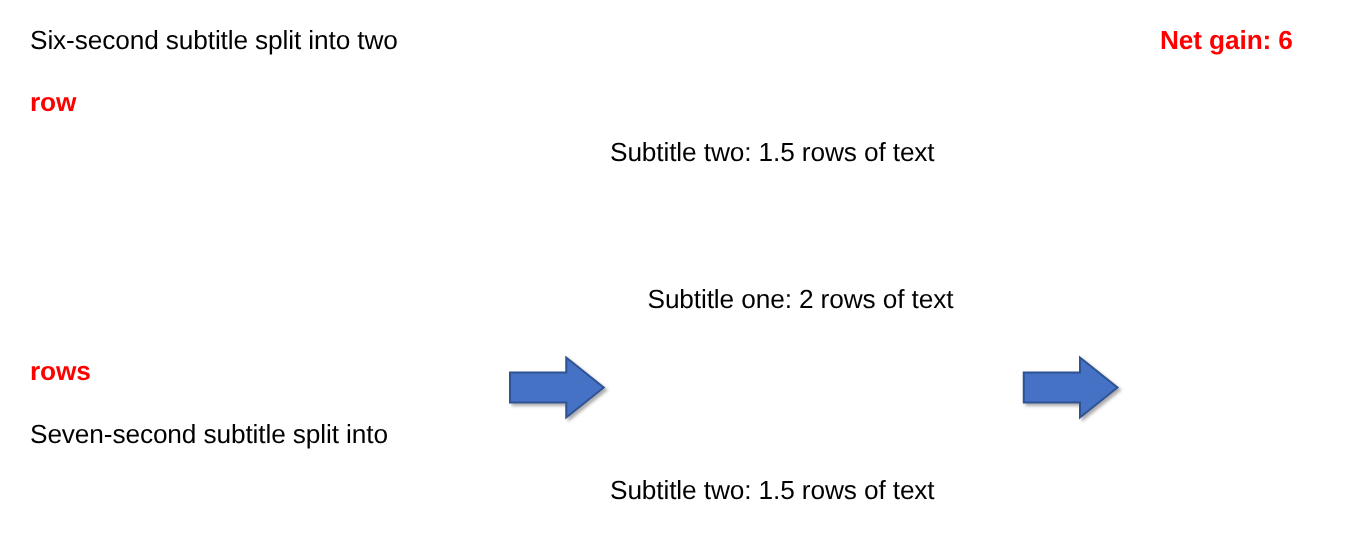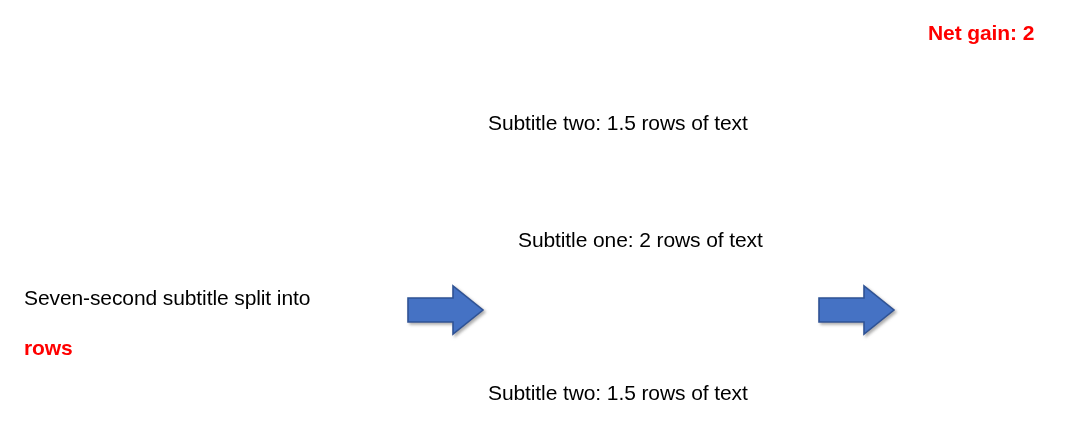--- a/index.html
+++ b/index.html
@@ -56,31 +56,33 @@
   #arrow-left  { left: 407px; top: 285px; }
   #arrow-right { left: 818px; top: 285px; }
   .arrow svg { display: block; width: 100%; height: 100%; overflow: visible; }
 </style>
 </head>
 <body>
 
 <div id="slide">
 
   <div class="txt" id="left-top-block">
+    <span class="line blk">Six-second subtitle split into two</span>
+    <span class="line red">row</span>
   </div>
 
-  <div class="txt red" id="net-gain-one">Net gain: 2</div>
+  <div class="txt red" id="net-gain-one">Net gain: 6</div>
 
   <div class="txt blk" id="subtitle-two-upper">Subtitle two: 1.5 rows of text</div>
 
   <div class="txt blk" id="subtitle-one">Subtitle one: 2 rows of text</div>
 
   <div class="txt" id="left-bottom-block">
+    <span class="line red">rows</span>
     <span class="line blk">Seven-second subtitle split into</span>
-    <span class="line red">rows</span>
   </div>
 
   <div class="arrow" id="arrow-left">
     <svg viewBox="0 0 78 50" xmlns="http://www.w3.org/2000/svg">
       <defs>
         <filter id="shadowA" x="-30%" y="-30%" width="180%" height="180%">
           <feDropShadow dx="2" dy="2" stdDeviation="1.4" flood-color="#808080" flood-opacity="0.65"></feDropShadow>
         </filter>
       </defs>
       <polygon points="1,13 46,13 46,1 76,25 46,49 46,37 1,37" fill="#4472C4" stroke="#2E5395" stroke-width="1.6" stroke-linejoin="miter" filter="url(#shadowA)"></polygon>

